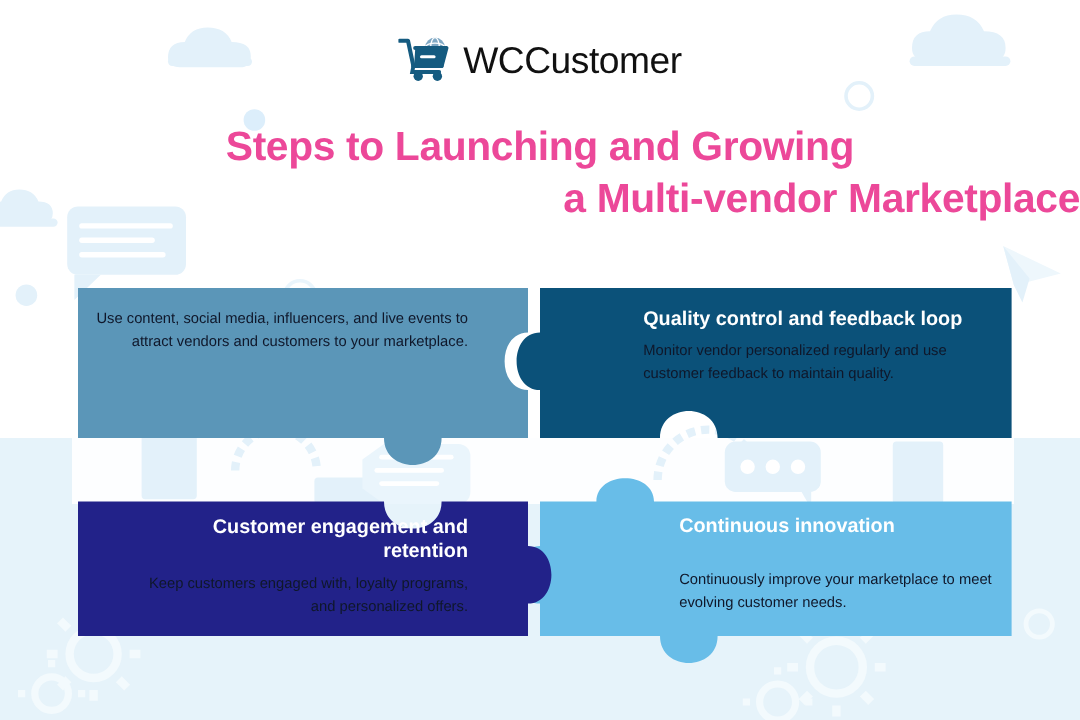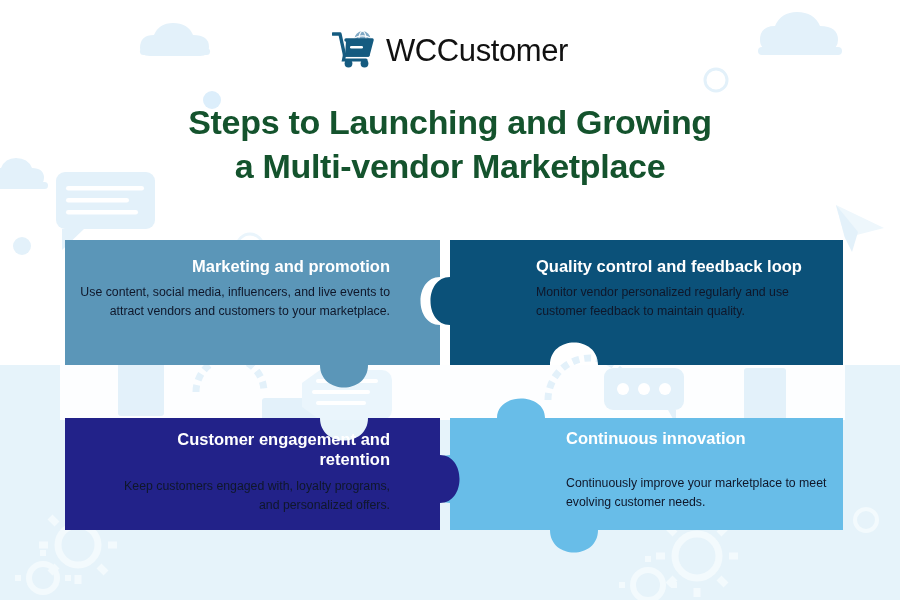--- a/index.html
+++ b/index.html
@@ -24,24 +24,24 @@
   .brand-text{
     font-size:31px;line-height:1;color:#111111;letter-spacing:-0.4px;
     white-space:nowrap;
   }
   .brand-text .wc{font-weight:normal;}
   .brand-text .vendors{font-weight:normal;}
 
   .headline{
     position:absolute;left:0;right:0;top:101px;
     text-align:center;z-index:5;
-    font-size:34px;font-weight:bold;color:#14532d;
+    font-size:34px;font-weight:bold;color:#ec4899;
     line-height:1.28;letter-spacing:-0.3px;
   }
-  .headline .l2{display:block;}
+  .headline .l2{display:block;text-align:right;}
 
   
   .piece-text{position:absolute;z-index:6;}
   .piece-title{
     font-weight:bold;color:#ffffff;font-size:16.5px;line-height:1.22;
     margin:0 0 7px 0;
   }
   .piece-body{
     color:#0f172a;font-size:12.3px;line-height:1.55;margin:0;
     font-weight:normal;
@@ -221,21 +221,20 @@
   </div>
 
   <div class="headline">
     <span class="l1">Steps to Launching and Growing</span>
     <span class="l2">a Multi-vendor Marketplace</span>
   </div>
 
   <div id="content">
 
     <div class="piece-text t-right" id="tl-text">
-      <p class="piece-title">Marketing and promotion</p>
       <p class="piece-body">Use content, social media, influencers, and live events to attract vendors and customers to your marketplace.</p>
     </div>
 
     <div class="piece-text t-left" id="tr-text">
       <p class="piece-title">Quality control and feedback loop</p>
       <p class="piece-body">Monitor vendor personalized regularly and use customer feedback to maintain quality.</p>
     </div>
 
     <div class="piece-text t-left" id="br-text">
       <p class="piece-title">Continuous innovation</p>

